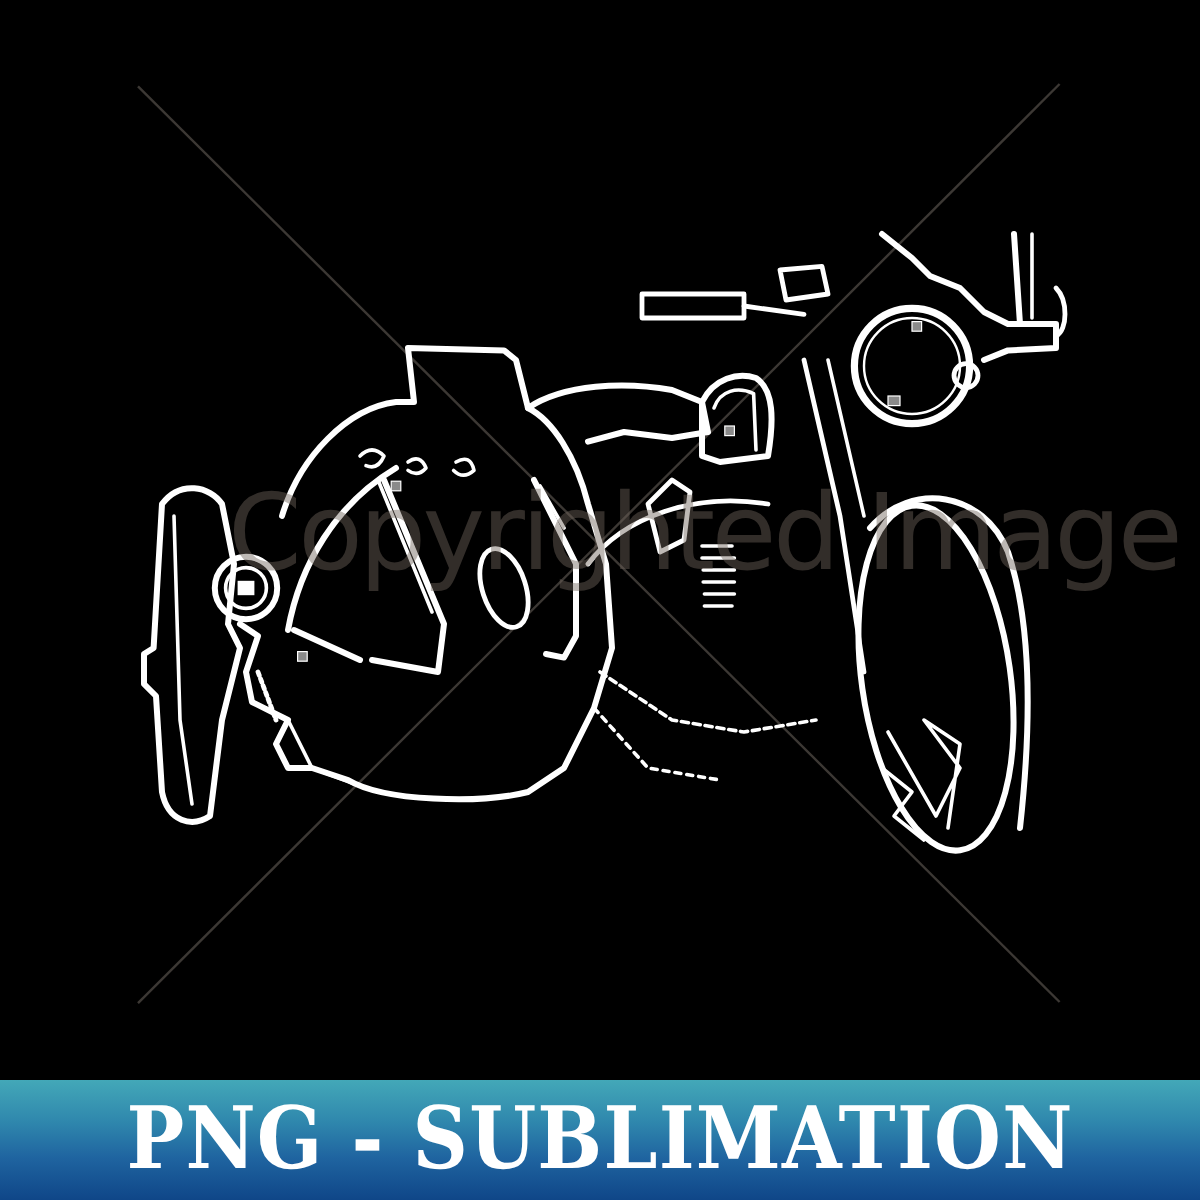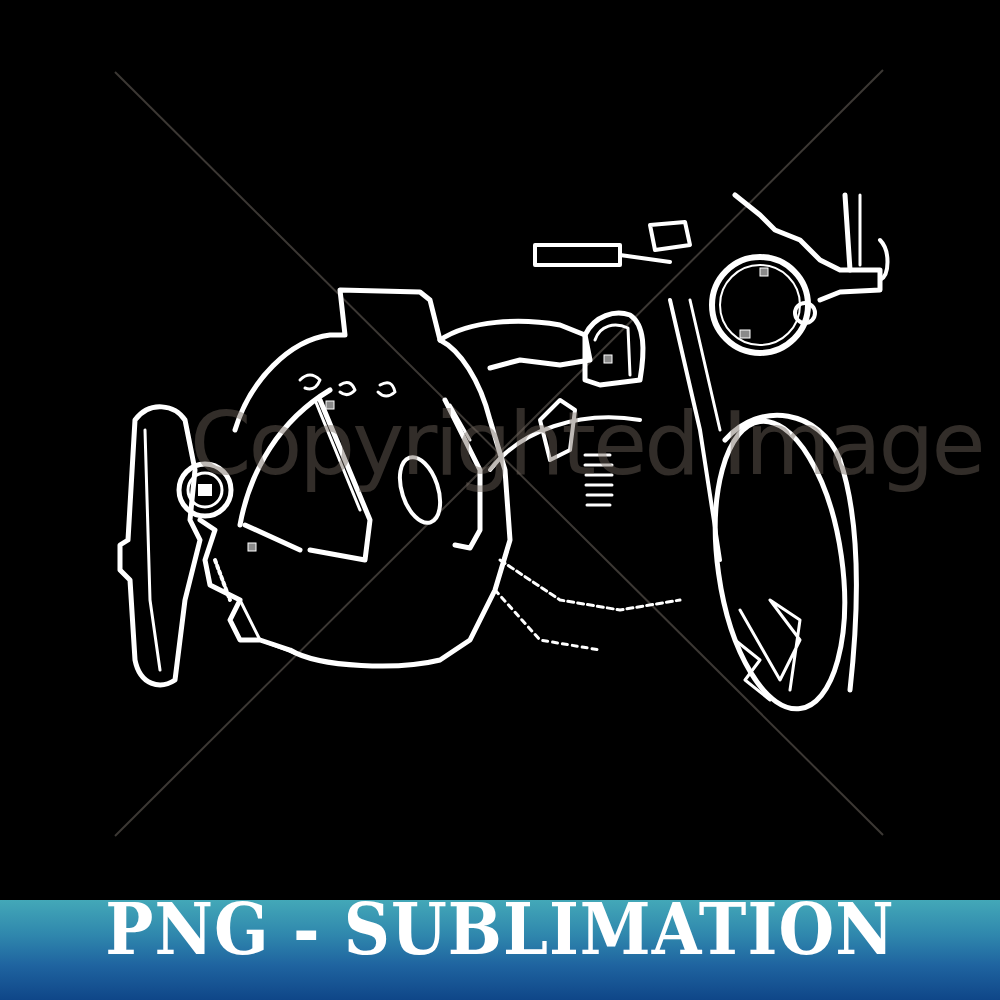--- a/index.html
+++ b/index.html
@@ -44,20 +44,21 @@
       line-height: 1;
     }
     .banner {
       position: absolute;
       left: 0;
       top: 900px;
       width: 1000px;
       height: 100px;
       background: linear-gradient(to bottom, #43a8b8 0%, #2f87ad 35%, #1f64a0 65%, #0f4688 100%);
       display: flex;
+      align-items: center;
       justify-content: center;
     }
     .banner-text {
       font-family: "DejaVu Serif", serif;
       font-weight: bold;
       font-size: 64px;
       color: #ffffff;
       letter-spacing: 1px;
       transform: scaleY(1.12);
       line-height: 1;

